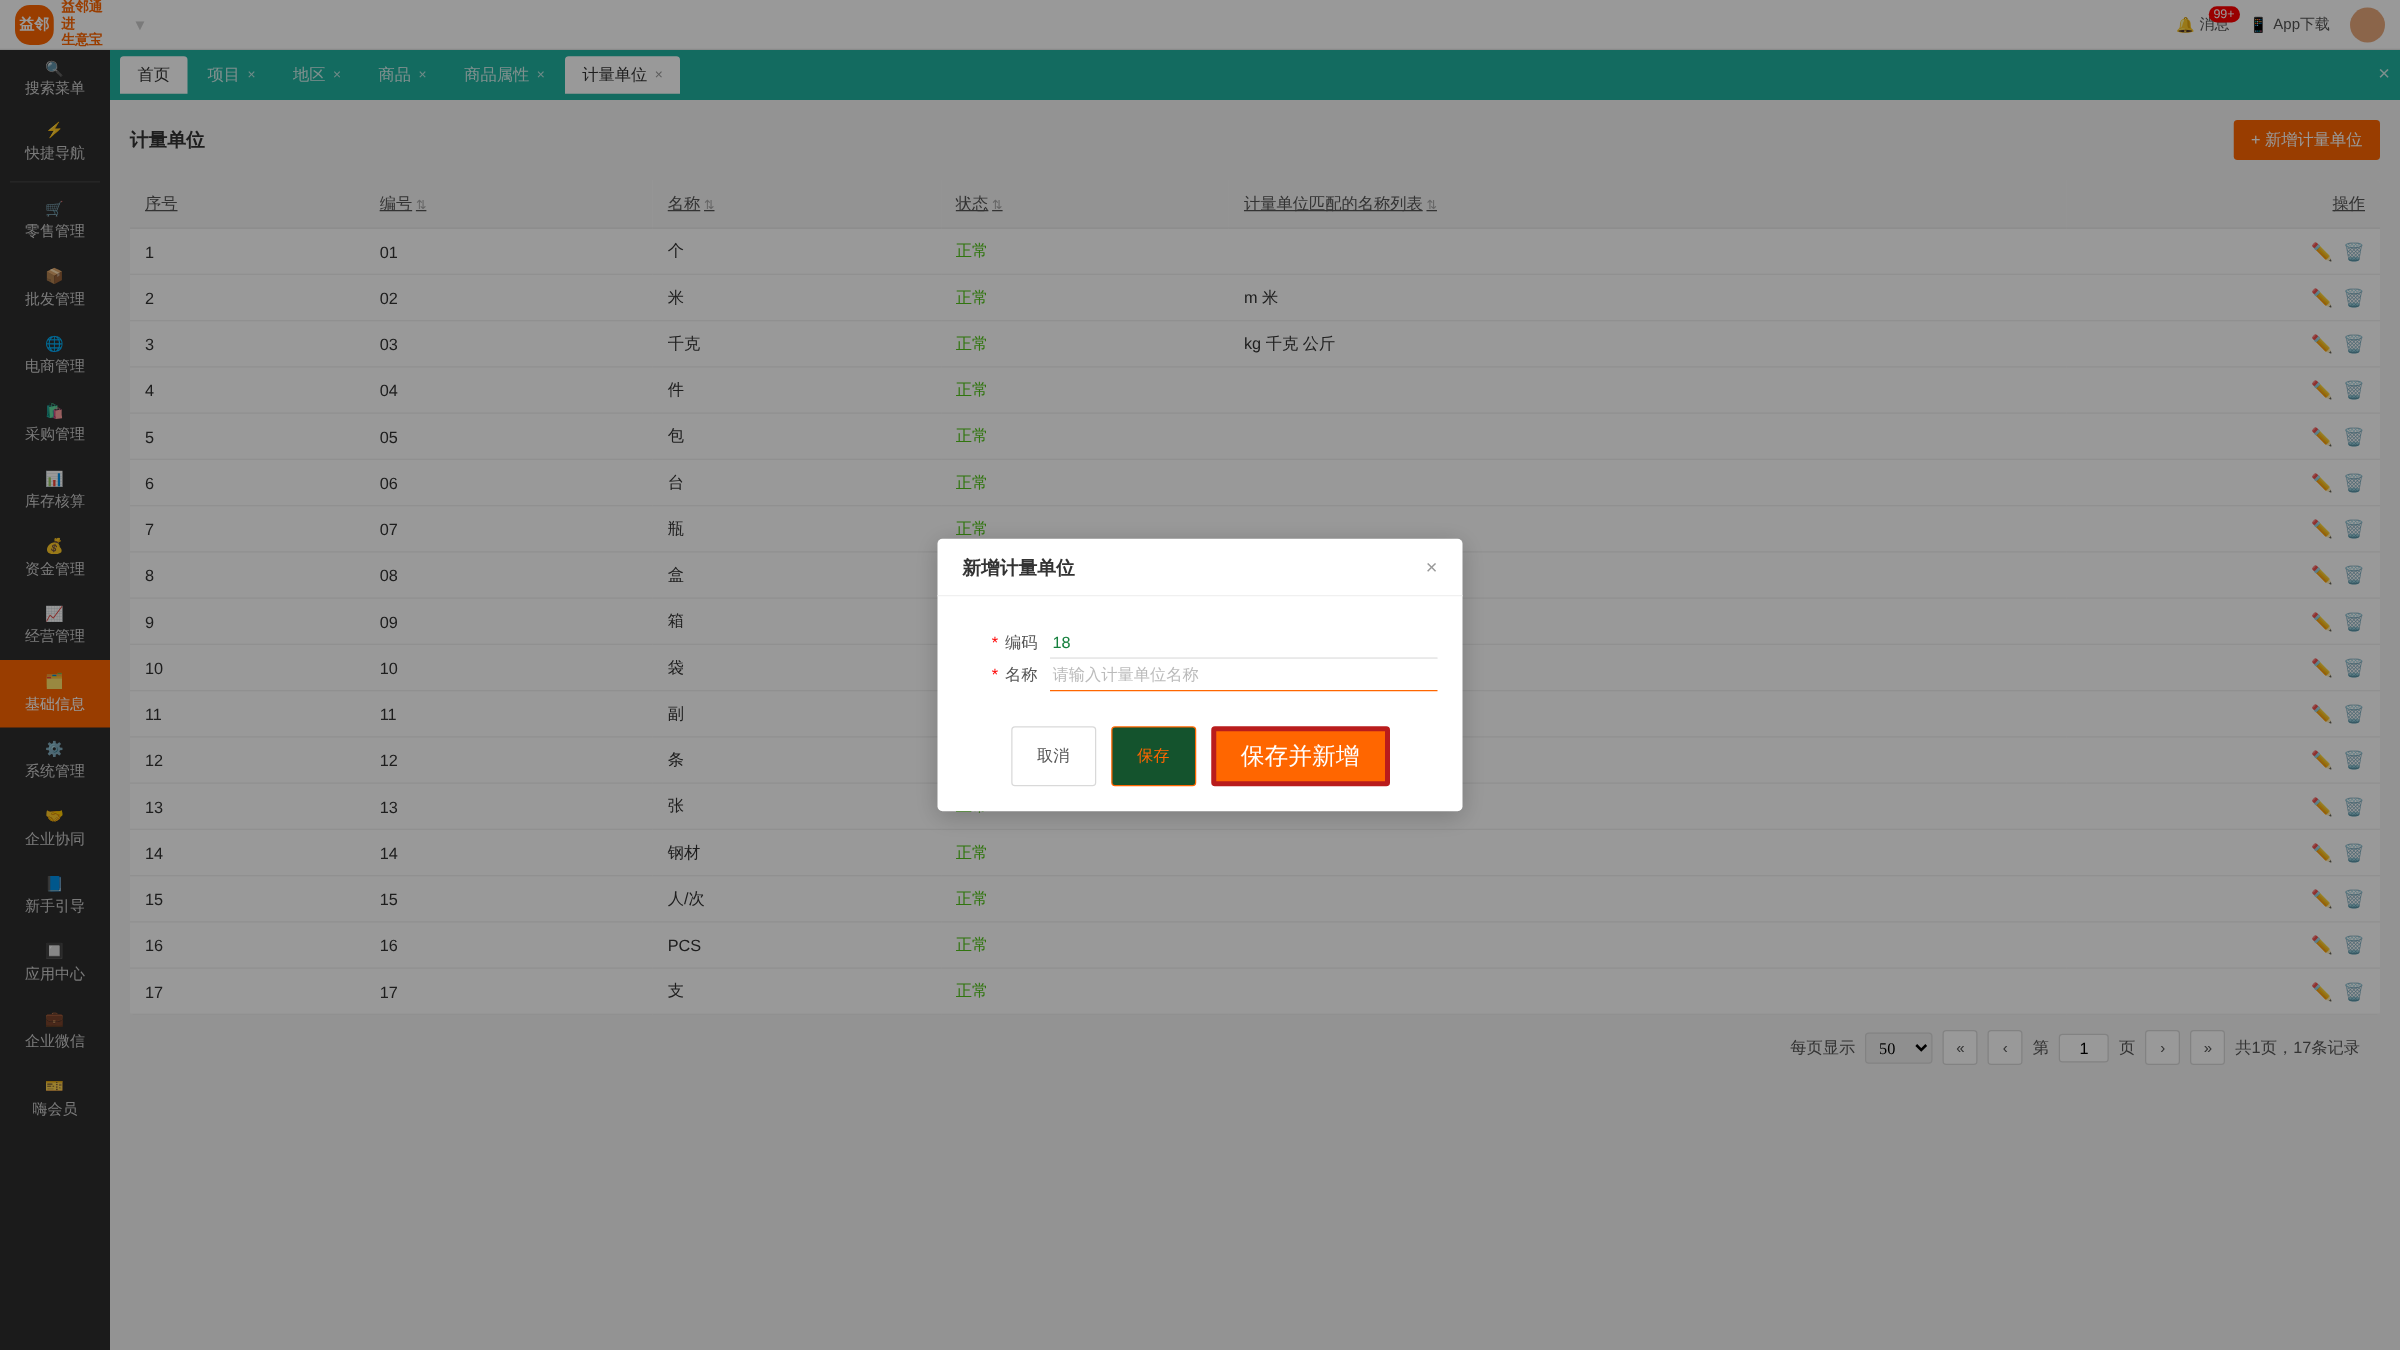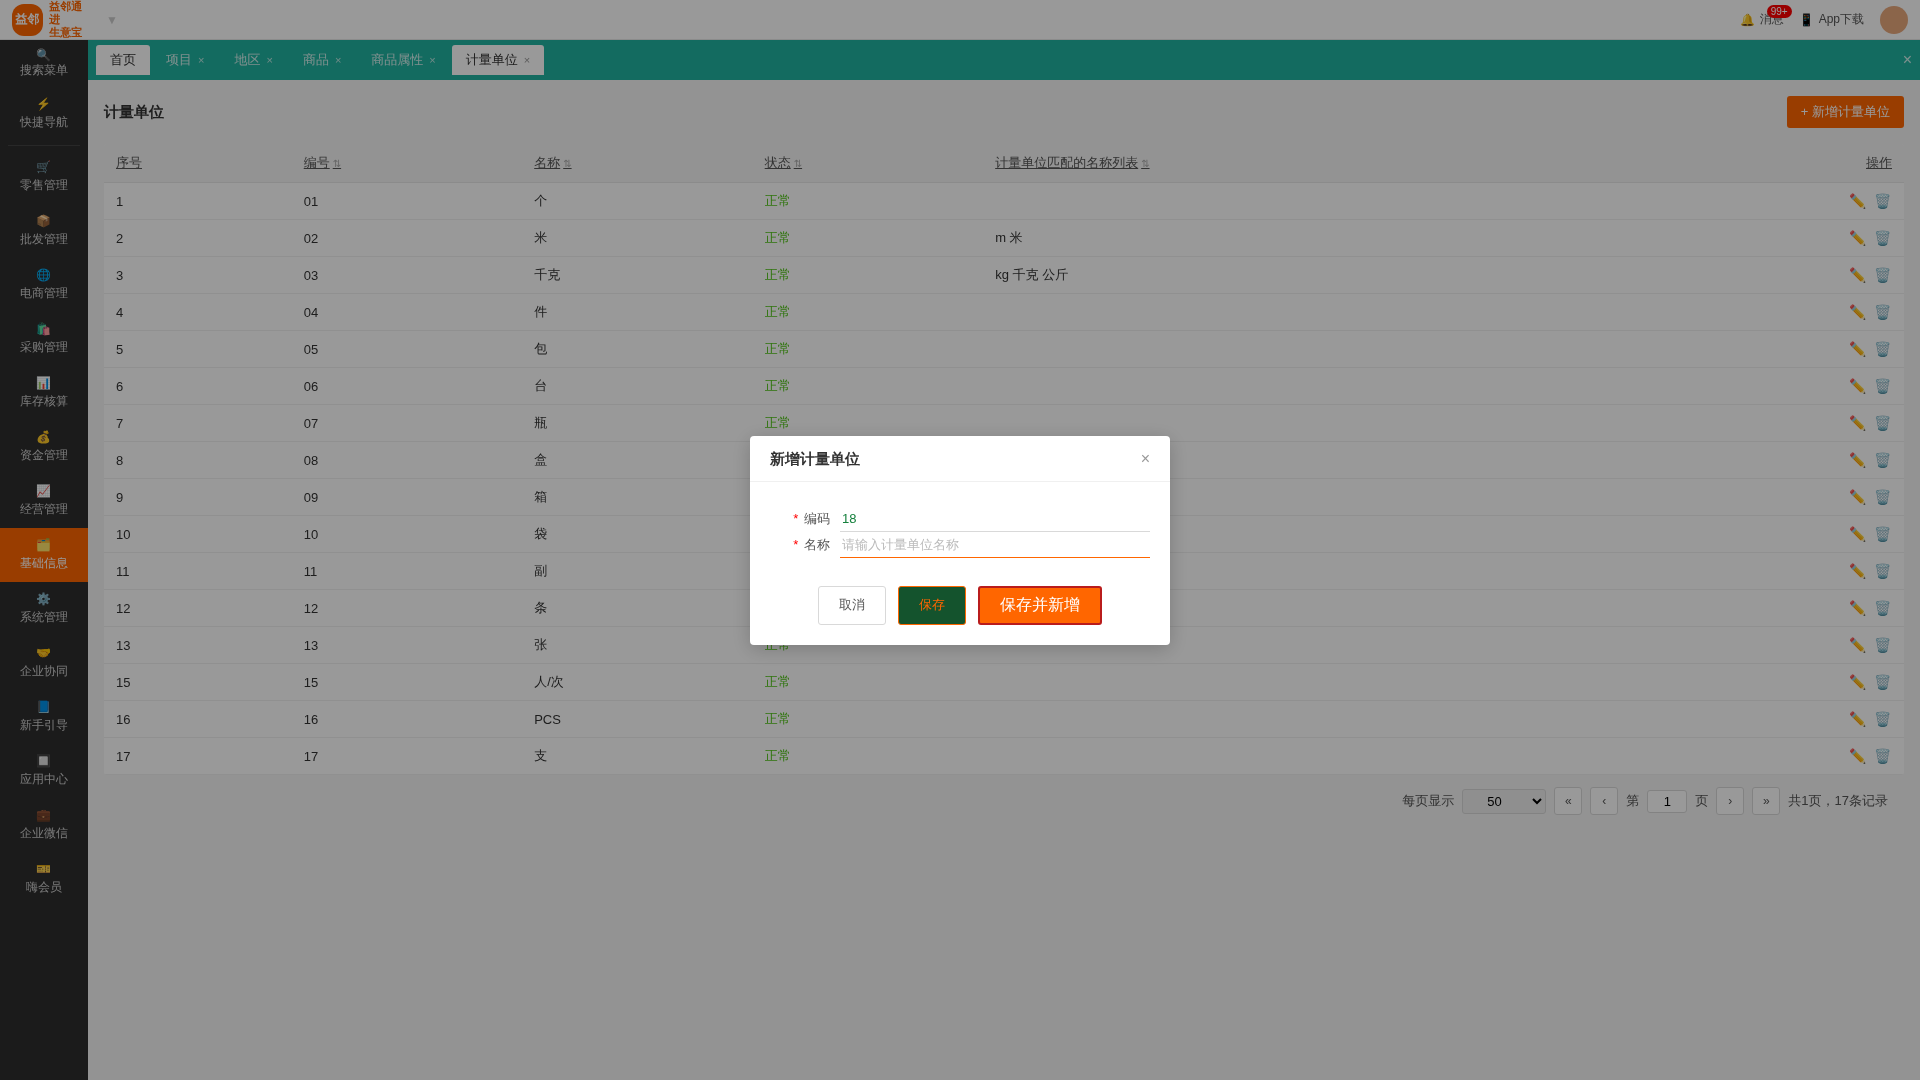--- a/index.html
+++ b/index.html
@@ -48,41 +48,41 @@
     thead tr { background: #f5f5f5; }
     th { padding: 10px 12px; text-align: left; font-weight: normal; color: #555; border-bottom: 1px solid #e8e8e8; white-space: nowrap; text-decoration: underline; }
     td { padding: 9px 12px; border-bottom: 1px solid #f0f0f0; color: #333; }
     .status-normal { color: #52c41a; }
     .action-icons { display: flex; gap: 8px; justify-content: flex-end; }
     .action-icon { color: #999; cursor: pointer; font-size: 14px; }
     .sort-icon { font-size: 10px; color: #aaa; margin-left: 3px; }
 
     
     .pagination { display: flex; align-items: center; justify-content: flex-end; padding: 12px 16px; gap: 8px; font-size: 13px; color: #555; }
-    .page-select { border: 1px solid #d9d9d9; border-radius: 3px; padding: 3px 20px; font-size: 13px; }
+    .page-select { border: 1px solid #d9d9d9; border-radius: 3px; padding: 3px 6px; font-size: 13px; font-family: Liberation Serif, serif; }
     .page-btn { border: 1px solid #d9d9d9; background: #fff; width: 28px; height: 28px; display: flex; align-items: center; justify-content: center; cursor: pointer; border-radius: 3px; font-size: 12px; color: #555; }
     .page-input { width: 40px; border: 1px solid #d9d9d9; border-radius: 3px; padding: 3px 6px; text-align: center; font-size: 13px; }
 
     
     .modal-overlay { position: fixed; top: 0; left: 0; width: 1920px; height: 1080px; background: rgba(0,0,0,0.4); display: flex; align-items: center; justify-content: center; z-index: 100; }
     .modal { background: #fff; border-radius: 4px; width: 420px; box-shadow: 0 4px 20px rgba(0,0,0,0.2); }
     .modal-header { display: flex; align-items: center; justify-content: space-between; padding: 14px 20px 12px; border-bottom: 1px solid #f0f0f0; }
     .modal-title { font-size: 15px; font-weight: bold; color: #333; }
     .modal-close { cursor: pointer; color: #999; font-size: 16px; }
     .modal-body { padding: 24px 20px 16px; }
     .form-row { display: flex; align-items: center; }
     .form-label { width: 60px; text-align: right; font-size: 13px; color: #555; margin-right: 10px; flex-shrink: 0; }
     .required-star { color: #f00; margin-right: 2px; }
     .form-input { flex: 1; border: none; border-bottom: 1px solid #d9d9d9; padding: 5px 2px; font-size: 13px; outline: none; color: #15803d; }
     .form-input.active-input { border-bottom-color: #f60; }
     .form-input::placeholder { color: #bbb; font-size: 13px; }
     .modal-footer { display: flex; justify-content: center; gap: 12px; padding: 12px 20px 20px; }
     .btn-cancel { border: 1px solid #d9d9d9; background: #fff; color: #555; padding: 7px 20px; border-radius: 3px; cursor: pointer; font-size: 13px; }
     .btn-save { border: 1px solid #f60; background: #14532d; color: #f60; padding: 7px 20px; border-radius: 3px; cursor: pointer; font-size: 13px; }
-    .btn-save-new { border: 2px solid #b91c1c; background: #f60; color: #fff; padding: 7px 20px; border-radius: 3px; cursor: pointer; font-size: 16px; }
+    .btn-save-new { border: 4px solid #b91c1c; background: #f60; color: #fff; padding: 7px 20px; border-radius: 3px; cursor: pointer; font-size: 19px; }
 
     
     .collapse-arrow { display: flex; justify-content: center; padding: 6px; cursor: pointer; color: #ccc; font-size: 12px; }
   </style>
 </head>
 <body>
 
 <div class="app-wrapper">
 
   <div class="top-bar">
@@ -388,20 +388,33 @@
       <td class="status-normal">正常</td>
       <td></td>
       <td>
         <div class="action-icons">
           <span class="action-icon">✏️</span>
           <span class="action-icon">🗑️</span>
         </div>
       </td>
     </tr>
                 <tr>
+      <td>14</td>
+      <td>14</td>
+      <td>钢材</td>
+      <td class="status-normal">正常</td>
+      <td></td>
+      <td>
+        <div class="action-icons">
+          <span class="action-icon">✏️</span>
+          <span class="action-icon">🗑️</span>
+        </div>
+      </td>
+    </tr>
+                <tr>
       <td>15</td>
       <td>15</td>
       <td>人/次</td>
       <td class="status-normal">正常</td>
       <td></td>
       <td>
         <div class="action-icons">
           <span class="action-icon">✏️</span>
           <span class="action-icon">🗑️</span>
         </div>

